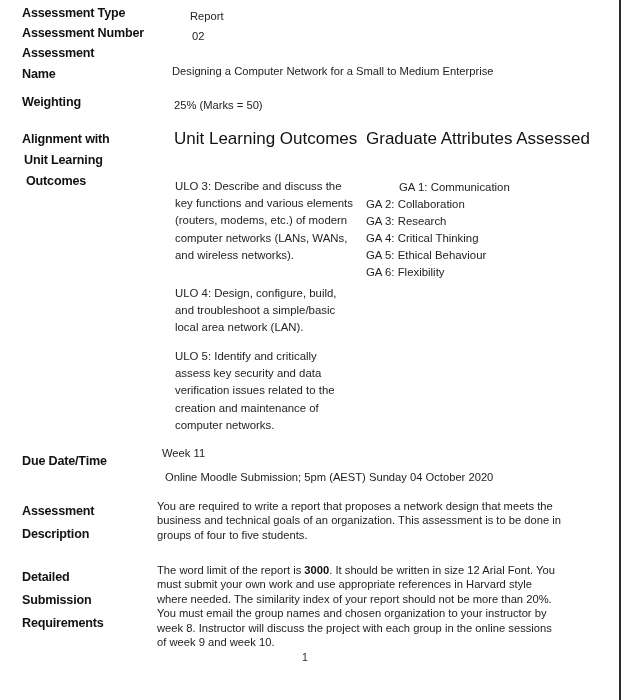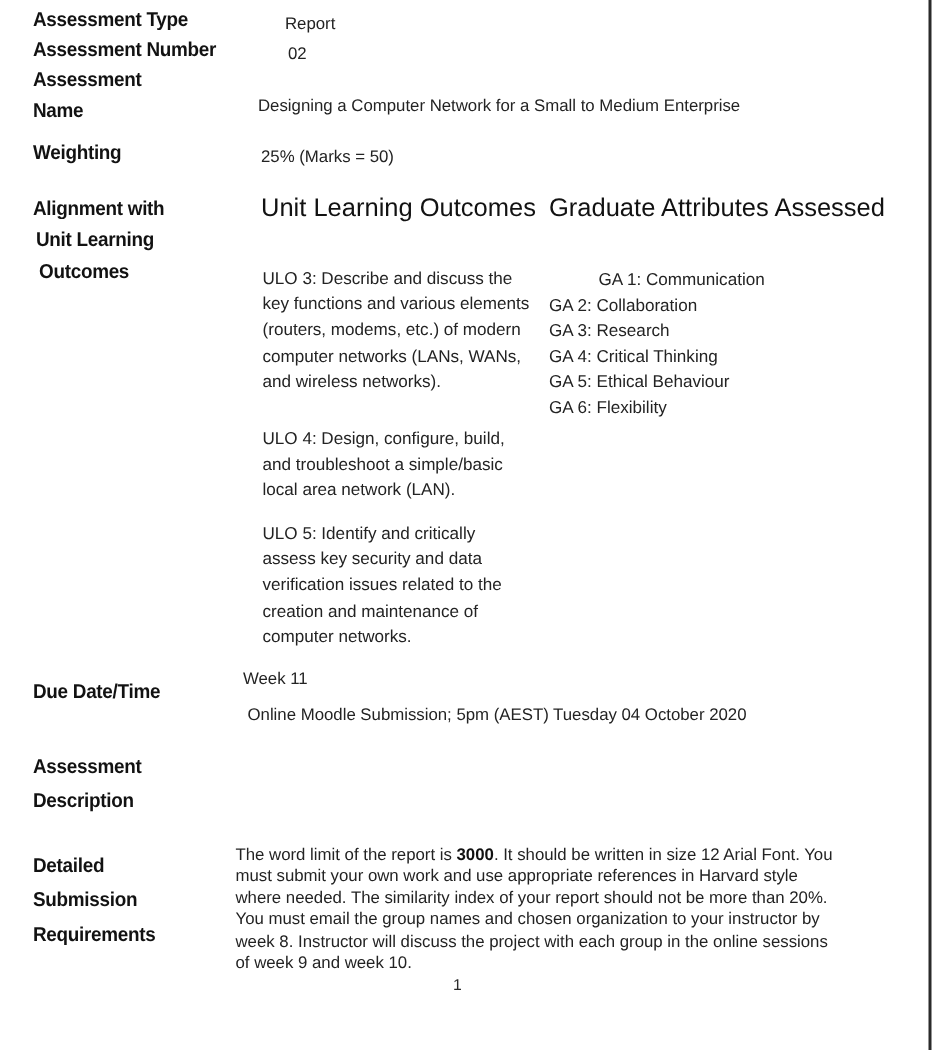--- a/index.html
+++ b/index.html
@@ -134,24 +134,25 @@
 
   <div class="galist" style="left:366px; top:179px;margin-left:33px;">GA 1: Communication</div>
   <div class="galist" style="left:366px; top:196px;">GA 2: Collaboration</div>
   <div class="galist" style="left:366px; top:213px;">GA 3: Research</div>
   <div class="galist" style="left:366px; top:230px;">GA 4: Critical Thinking</div>
   <div class="galist" style="left:366px; top:247px;text-align:right;">GA 5: Ethical Behaviour</div>
   <div class="galist" style="left:366px; top:264px;">GA 6: Flexibility</div>
 
   <div class="label" style="left:22px; top:453px;">Due Date/Time</div>
   <div class="value" style="left:162px; top:446px;">Week 11</div>
-  <div class="value" style="left:165px; top:470px;">Online Moodle Submission; 5pm (AEST) Tuesday 04 October 2020</div>
+  <div class="value" style="left:165px; top:470px;">Online Moodle Submission; 5pm (AEST) Sunday 04 October 2020</div>
 
   <div class="label" style="left:22px; top:503px;">Assessment</div>
   <div class="label" style="left:22px; top:526px;">Description</div>
+  <div class="para" style="left:157px; top:499px; width:406px;">You are required to write a report that proposes a network design that meets the business and technical goals of an organization. This assessment is to be done in groups of four to five students.</div>
 
   <div class="label" style="left:22px; top:569px;">Detailed</div>
   <div class="label" style="left:22px; top:592px;">Submission</div>
   <div class="label" style="left:22px; top:615px;">Requirements</div>
 
   <div class="para" style="left:157px; top:563px; width:406px;"><span>The word limit of the report is </span><b>3000</b><span>. It should be written in size 12 Arial Font. You must submit your own work and use appropriate references in Harvard style where needed. The similarity index of your report should not be more than 20%. You must email the group names and chosen organization to your instructor by week 8. Instructor will discuss the project with each group in the online sessions of week 9 and week 10.</span></div>
 
   <div class="pagenum" style="left:0px; top:651px; width:610px;">1</div>
 
 </div>

